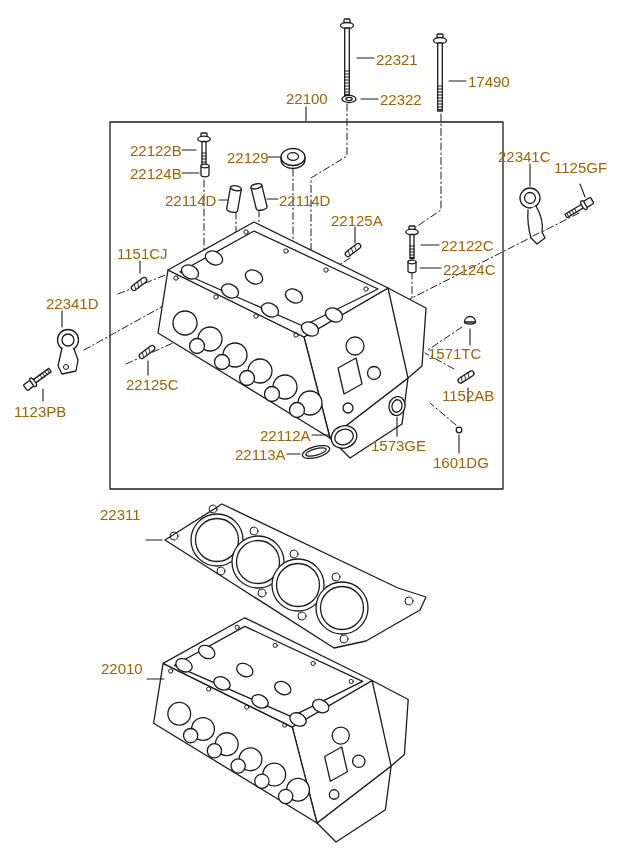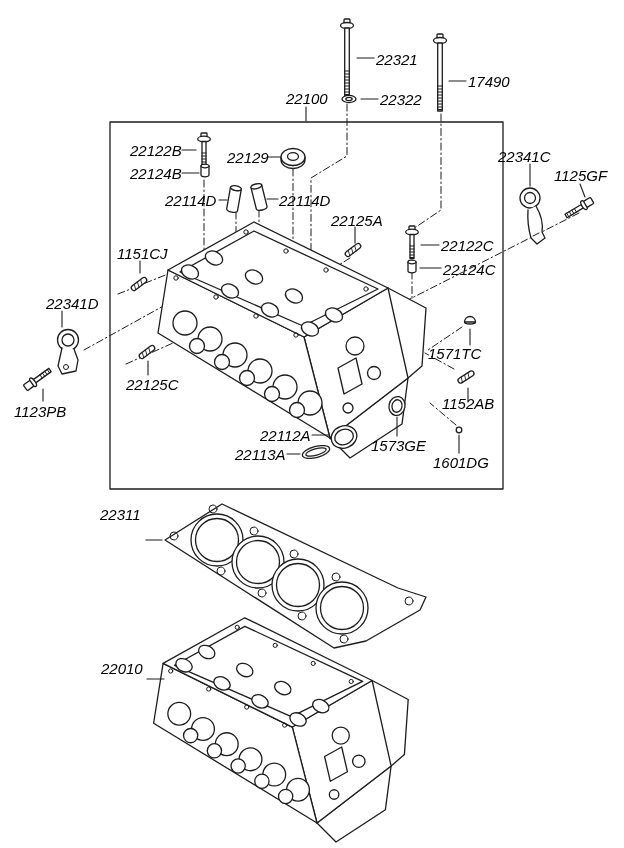--- a/index.html
+++ b/index.html
@@ -1,20 +1,20 @@
 <!DOCTYPE html>
 <html><head>
 <meta charset="utf-8">
 <style>
   html,body{margin:0;padding:0;background:#ffffff;}
   .stage{position:relative;width:624px;height:848px;background:#ffffff;overflow:hidden;
          font-family:"Liberation Sans", sans-serif;}
   .art{position:absolute;left:0;top:0;}
-  .callout{position:absolute;font-size:15px;line-height:15px;color:#000000;white-space:nowrap;
-           font-family:"Liberation Sans", sans-serif;font-style:italic;}
+  .callout{position:absolute;font-size:15px;line-height:15px;color:#a16207;white-space:nowrap;
+           font-family:"Liberation Sans", sans-serif;}
   svg *{vector-effect:non-scaling-stroke;}
 </style>
 </head>
 <body>
 
 <div class="stage">
 
 <svg class="art" width="624" height="848" viewBox="0 0 624 848" fill="none" stroke="#1c1c1c" stroke-width="1.3" stroke-linejoin="round" stroke-linecap="round">
 
   <defs>
@@ -303,21 +303,21 @@
 <div class="callout" style="left:331px;top:213px">22125A</div>
 <div class="callout" style="left:441px;top:238px">22122C</div>
 <div class="callout" style="left:443px;top:262px">22124C</div>
 <div class="callout" style="left:117px;top:246px">1151CJ</div>
 <div class="callout" style="left:46px;top:296px">22341D</div>
 <div class="callout" style="left:14px;top:404px">1123PB</div>
 <div class="callout" style="left:126px;top:377px">22125C</div>
 <div class="callout" style="left:260px;top:428px">22112A</div>
 <div class="callout" style="left:235px;top:447px">22113A</div>
 <div class="callout" style="left:371px;top:438px">1573GE</div>
-<div class="callout" style="left:442px;top:396px">1152AB</div>
+<div class="callout" style="left:442px;top:388px">1152AB</div>
 <div class="callout" style="left:428px;top:346px">1571TC</div>
 <div class="callout" style="left:433px;top:455px">1601DG</div>
 <div class="callout" style="left:498px;top:149px">22341C</div>
-<div class="callout" style="left:554px;top:168px">1125GF</div>
+<div class="callout" style="left:554px;top:160px">1125GF</div>
 <div class="callout" style="left:100px;top:507px">22311</div>
 <div class="callout" style="left:101px;top:661px">22010</div>
 
 </div>
 
 </body></html>

